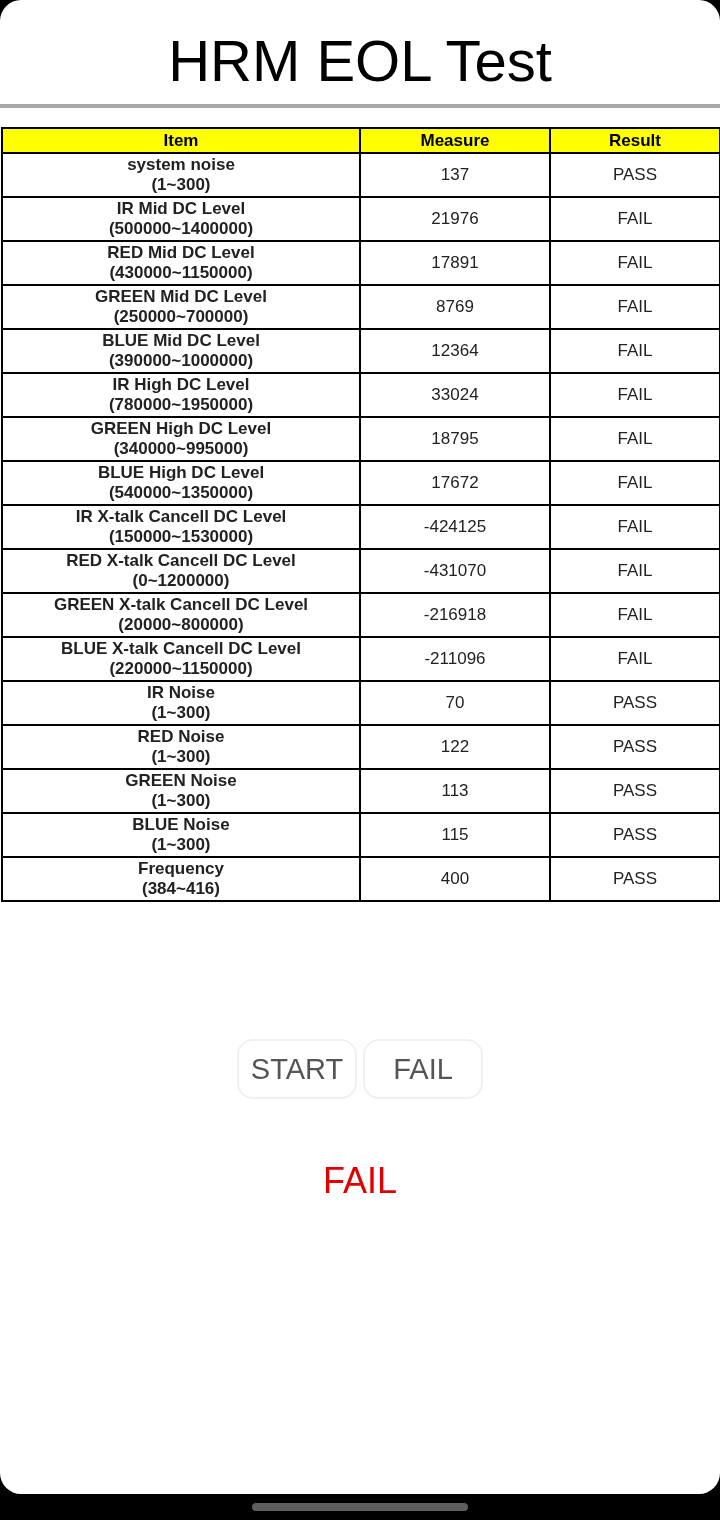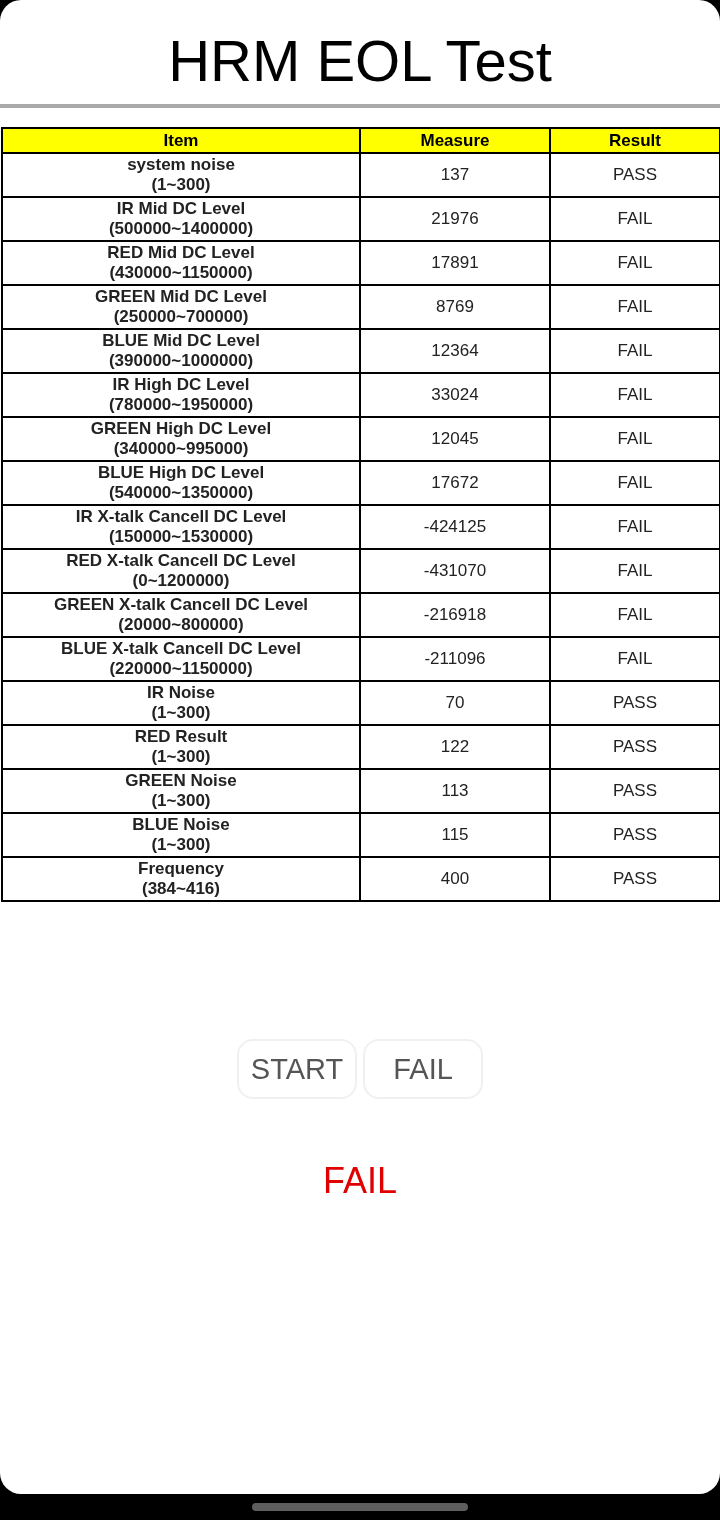--- a/index.html
+++ b/index.html
@@ -87,21 +87,21 @@
             <div>(780000~1950000)</div>
           </td>
           <td class="measure">33024</td>
           <td class="fail">FAIL</td>
         </tr>
         <tr>
           <td class="item">
             <div>GREEN High DC Level</div>
             <div>(340000~995000)</div>
           </td>
-          <td class="measure">12045</td>
+          <td class="measure">18795</td>
           <td class="fail">FAIL</td>
         </tr>
         <tr>
           <td class="item">
             <div>BLUE High DC Level</div>
             <div>(540000~1350000)</div>
           </td>
           <td class="measure">17672</td>
           <td class="fail">FAIL</td>
         </tr>
@@ -140,21 +140,21 @@
         <tr>
           <td class="item">
             <div>IR Noise</div>
             <div>(1~300)</div>
           </td>
           <td class="measure">70</td>
           <td class="pass">PASS</td>
         </tr>
         <tr>
           <td class="item">
-            <div>RED Result</div>
+            <div>RED Noise</div>
             <div>(1~300)</div>
           </td>
           <td class="measure">122</td>
           <td class="pass">PASS</td>
         </tr>
         <tr>
           <td class="item">
             <div>GREEN Noise</div>
             <div>(1~300)</div>
           </td>

